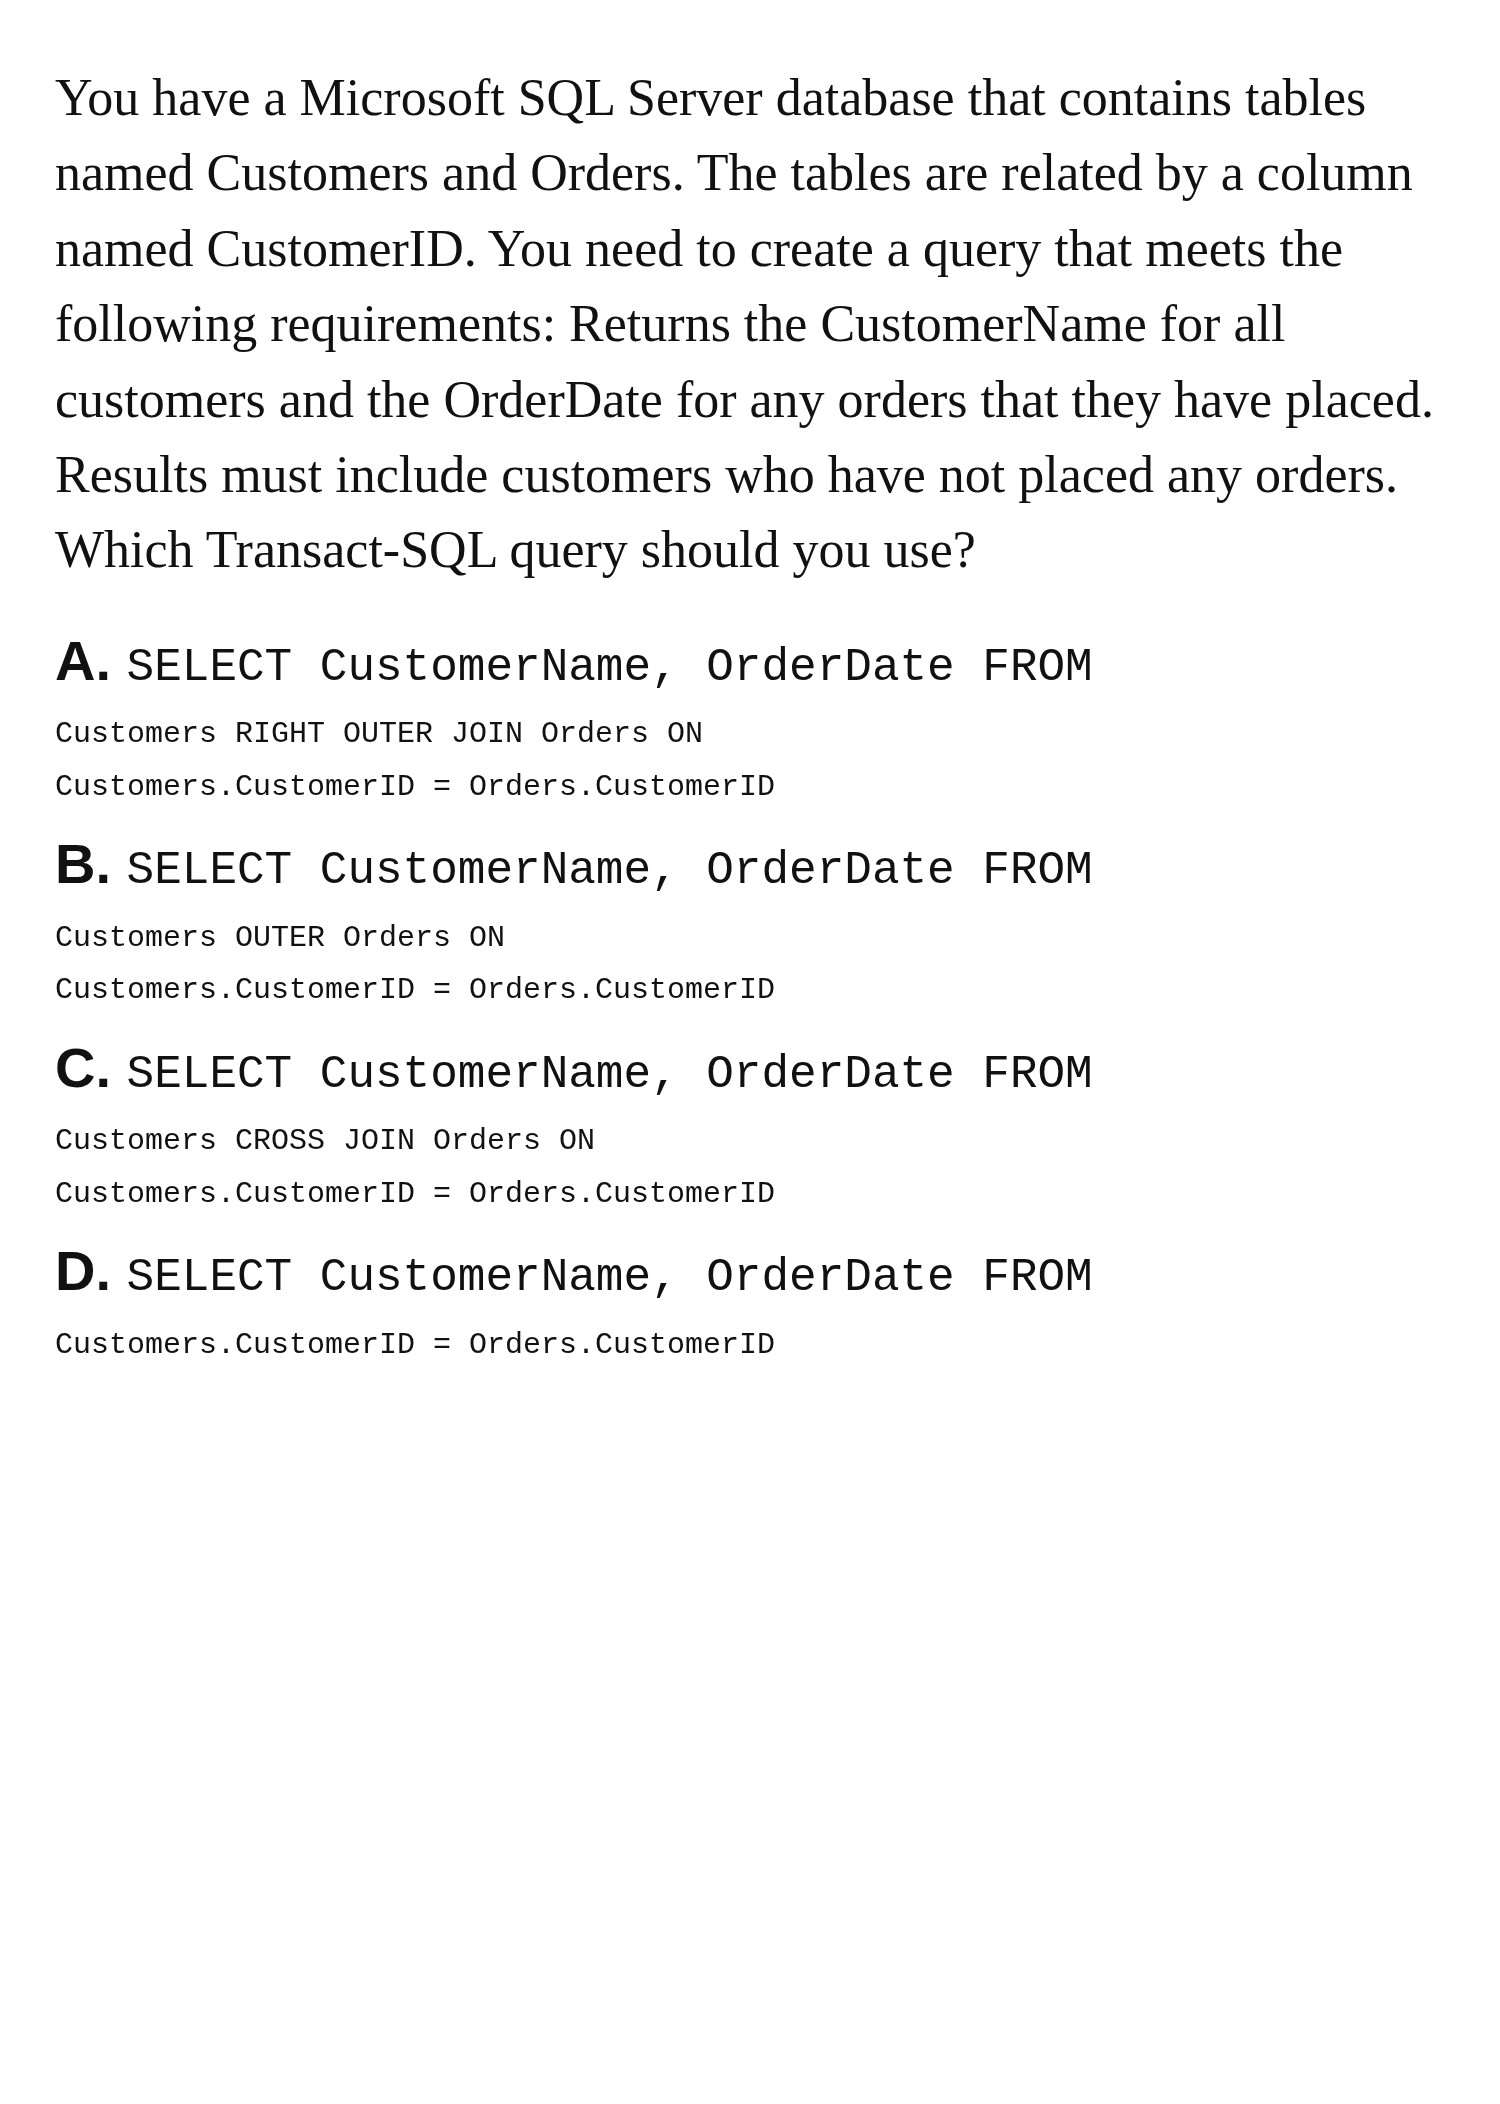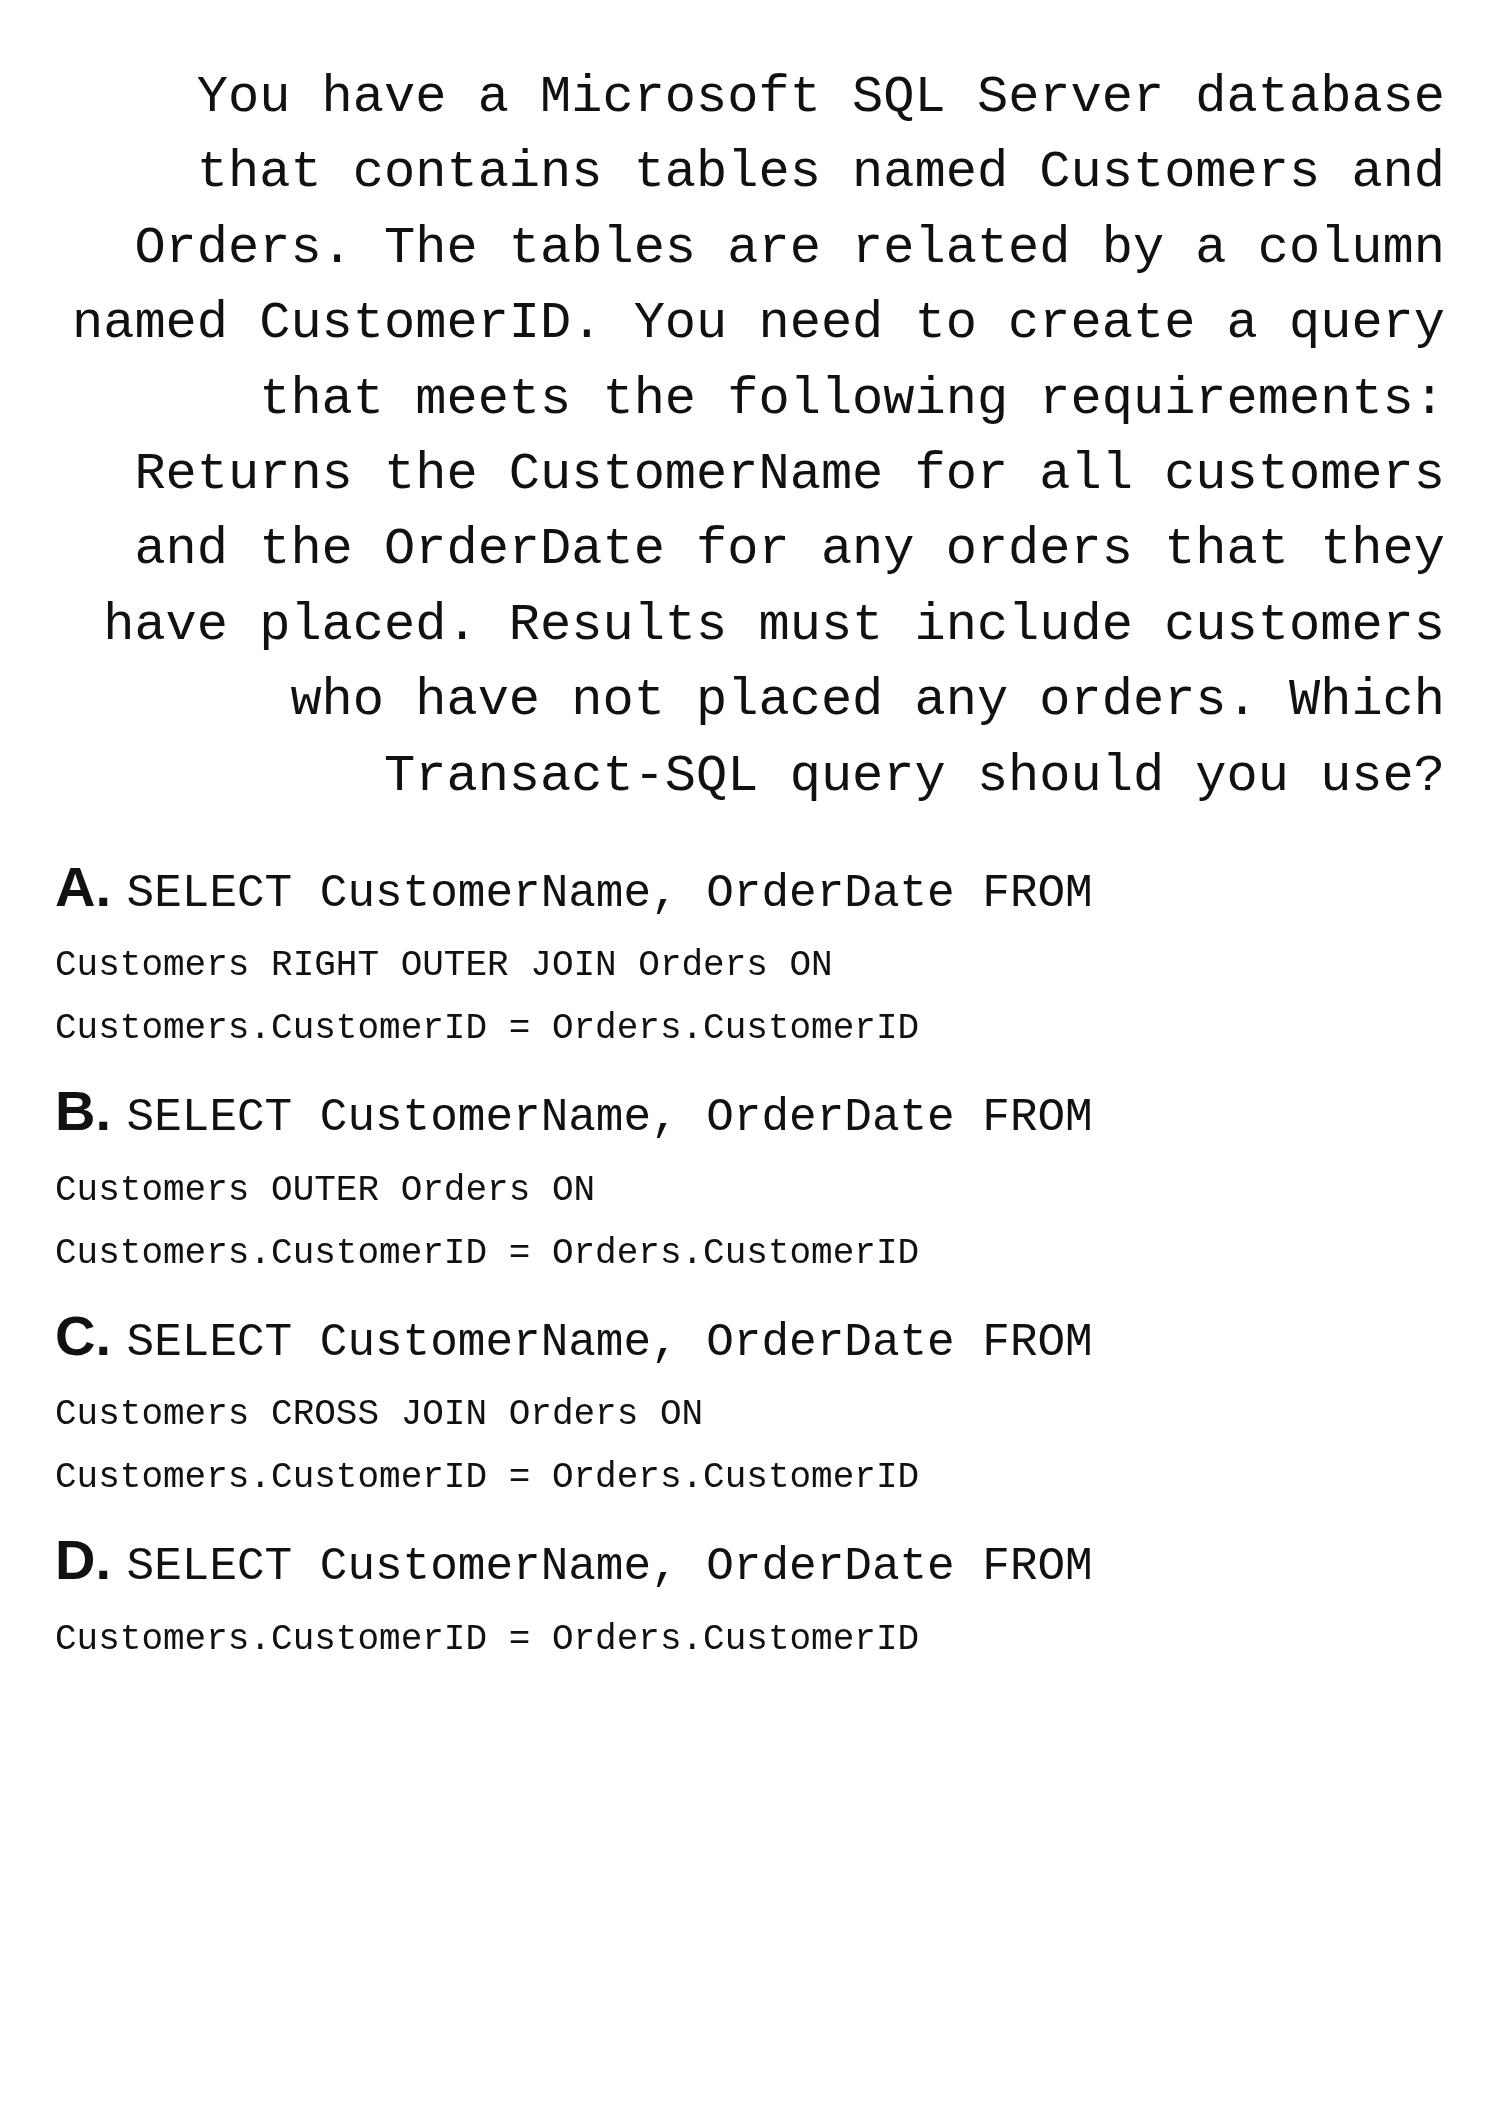--- a/index.html
+++ b/index.html
@@ -13,36 +13,35 @@
       font-family: Arial, sans-serif;
       width: 1500px;
       min-height: 2104px;
       padding: 60px 55px;
     }
 
     .question-text {
       font-size: 52px;
       line-height: 1.45;
       color: #111111;
-      font-family: Liberation Mono, monospace;
+      font-family: Liberation Serif, serif;
       margin-bottom: 40px;
-      text-align: right;
     }
 
     .answer-label {
       font-size: 56px;
       font-weight: bold;
       color: #111111;
       font-family: Arial, sans-serif;
       display: inline;
     }
 
     .code-line {
       display: block;
-      font-size: 36px;
+      font-size: 30px;
       font-family: 'Courier New', Courier, monospace;
       color: #111111;
       line-height: 1.75;
     }
 
     .answer-item {
       margin-bottom: 18px;
     }
   </style>
 </head>

